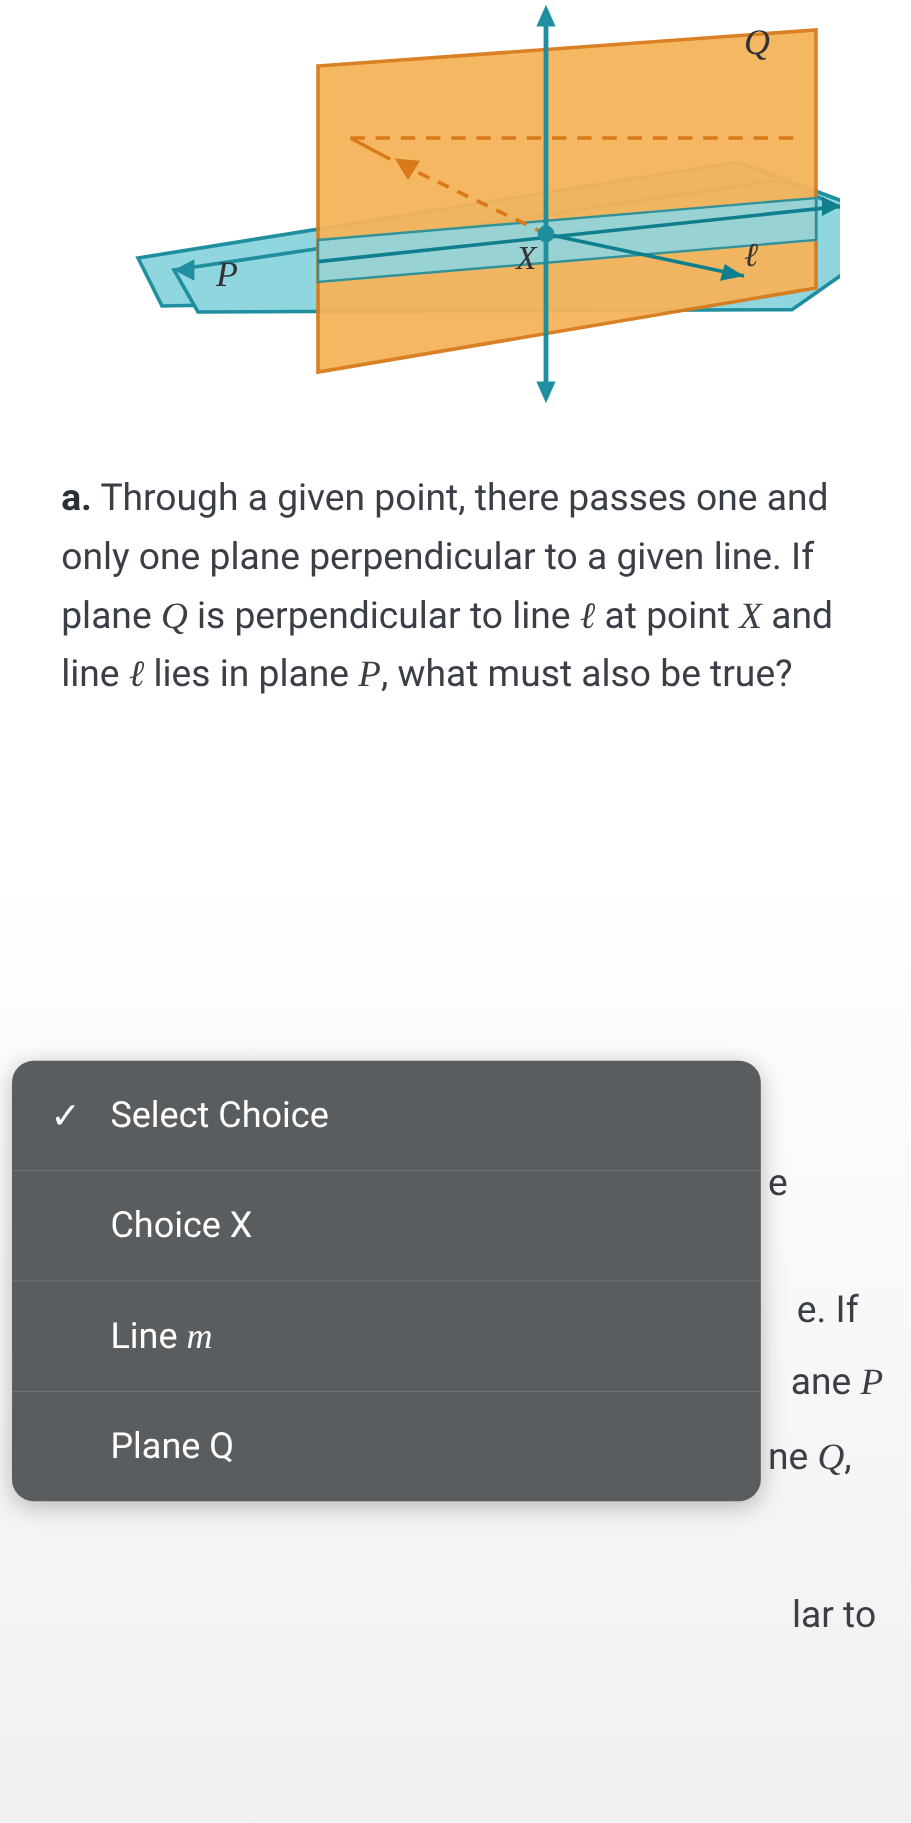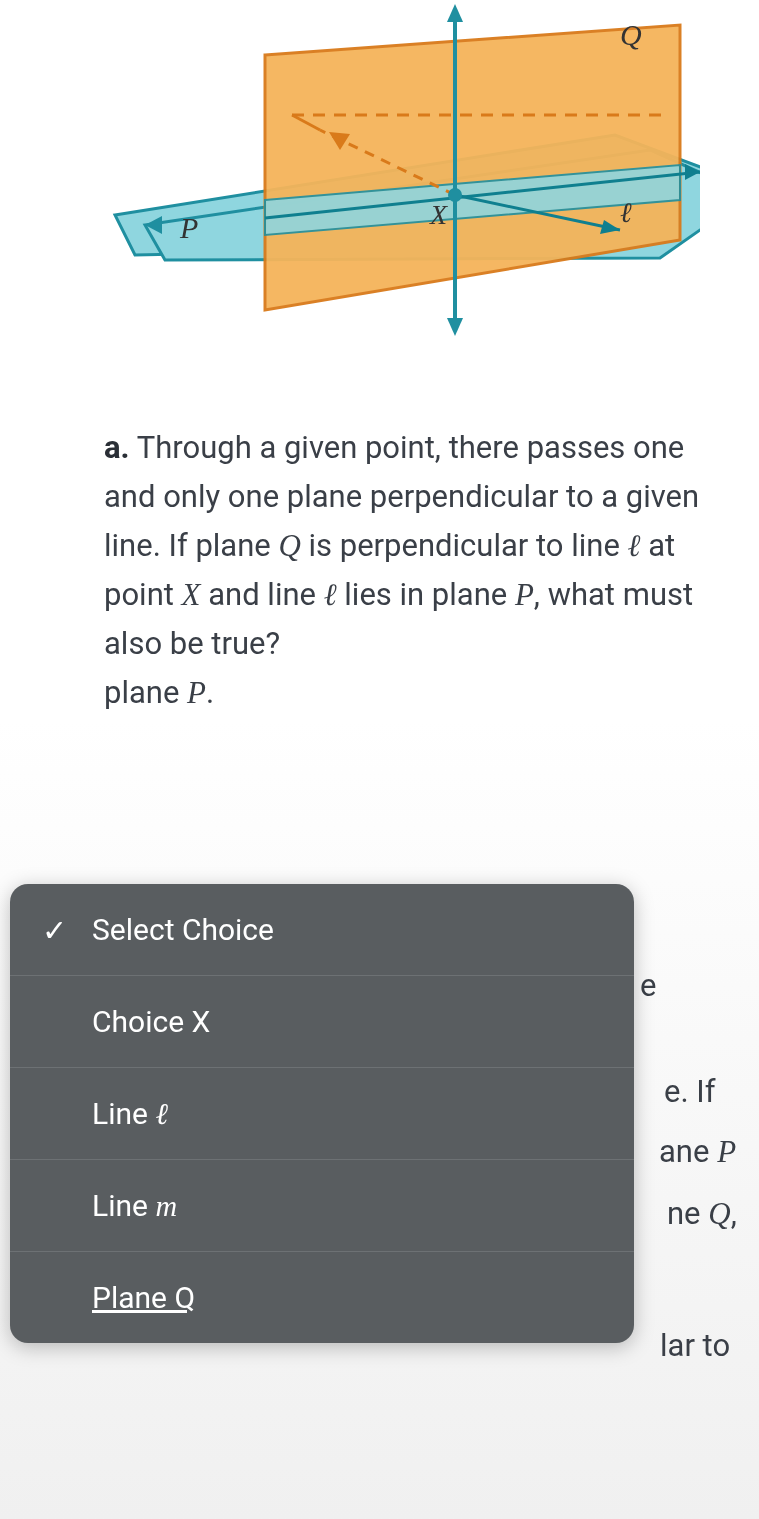--- a/index.html
+++ b/index.html
@@ -11,22 +11,22 @@
     position: relative;
     overflow: hidden;
   }
   .diagram-wrap {
     width: 100%;
     display: flex;
     justify-content: center;
     padding-top: 0;
   }
   .content {
-    padding: 0 50px 0 104px;
-    margin-top: 84px;
+    padding: 0 50px 0 51px;
+    margin-top: 51px;
   }
   .question {
     font-size: 31px;
     line-height: 1.58;
     color: #3a3f47;
   }
   .question b { font-weight: 700; color: #2a2f36; }
   .mi { font-family: "Times New Roman", serif; font-style: italic; }
   .select-btn {
     display: inline-block;
@@ -53,21 +53,21 @@
     box-shadow: 0 4px 20px rgba(0,0,0,0.25);
   }
   .dd-item {
     padding: 28px 28px 28px 82px;
     font-size: 30px;
     color: #fff;
     border-bottom: 1px solid #6d7174;
     position: relative;
     cursor: pointer;
   }
-  .dd-item:last-child { border-bottom: none; text-decoration: underline; }
+  .dd-item:last-child { border-bottom: none; }
   .dd-item .check {
     position: absolute;
     left: 32px;
     top: 50%;
     transform: translateY(-50%);
     font-size: 30px;
     color: #fff;
   }
   .dd-item .mi { font-family: "Times New Roman", serif; font-style: italic; }
   .bg-text {
@@ -122,41 +122,35 @@
     <text x="560" y="222" font-family="Times New Roman" font-style="italic" font-size="28" fill="#333">ℓ</text>
     <text x="370" y="224" font-family="Times New Roman" font-style="italic" font-size="28" fill="#333">X</text>
     <text x="120" y="238" font-family="Times New Roman" font-style="italic" font-size="30" fill="#333">P</text>
   </svg>
 </div>
 
 <div class="content">
   <p class="question">
     <b>a.</b><span> Through a given point, there passes one and only one plane perpendicular to a given line. If plane </span><span class="mi">Q</span><span> is perpendicular to line </span><span class="mi">ℓ</span><span> at point </span><span class="mi">X</span><span> and line </span><span class="mi">ℓ</span><span>  lies in plane </span><span class="mi">P</span><span>, what must also be true?</span>
   </p>
-  <p class="question">
-    <span>plane </span><span class="mi">P</span><span>.</span>
-  </p>
 </div>
 
 <div class="bg-text" style="left:640px; top:962px;">e</div>
 <div class="bg-text" style="left:664px; top:1068px;">e. If</div>
 <div class="bg-text" style="left:659px; top:1128px;"><span>ane </span><span class="mi">P</span></div>
-<div class="bg-text" style="left:667px; top:1190px;"><span>ne </span><span class="mi">Q</span><span>,</span></div>
+<div class="bg-text" style="left:640px; top:1190px;"><span>ne </span><span class="mi">Q</span><span>,</span></div>
 <div class="bg-text" style="left:660px; top:1322px;">lar to</div>
 
 <div class="dropdown">
   <div class="dd-item">
     <span class="check">✓</span>
     <span>Select Choice</span>
   </div>
   <div class="dd-item">
     <span>Choice X</span>
-  </div>
-  <div class="dd-item">
-    <span>Line </span><span class="mi">ℓ</span>
   </div>
   <div class="dd-item">
     <span>Line </span><span class="mi">m</span>
   </div>
   <div class="dd-item">
     <span>Plane Q</span>
   </div>
 </div>
 
 <div class="gradient-bottom"></div>

